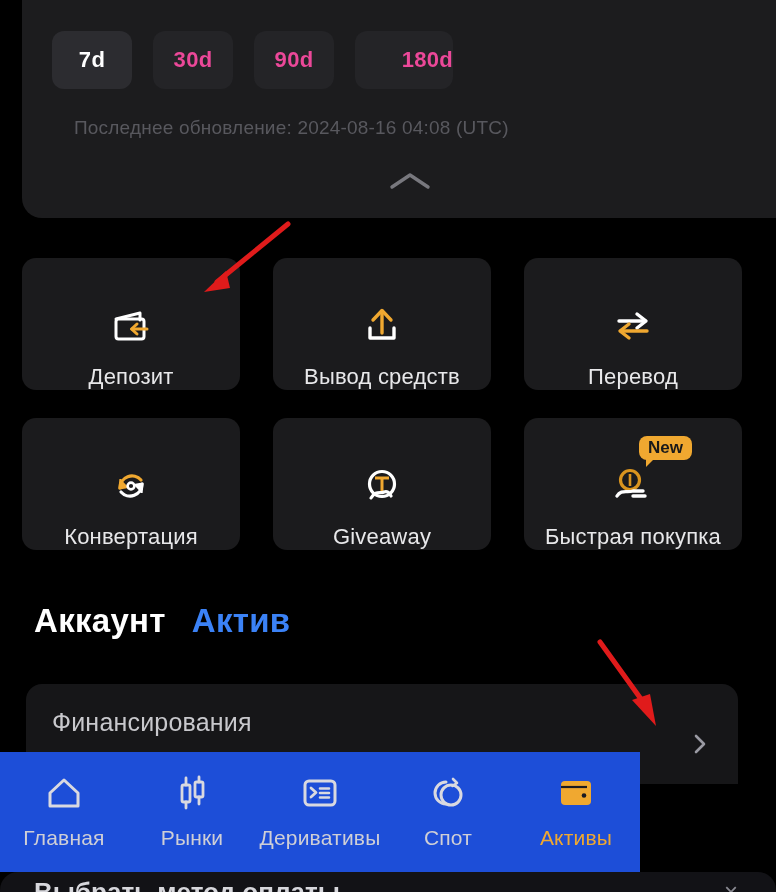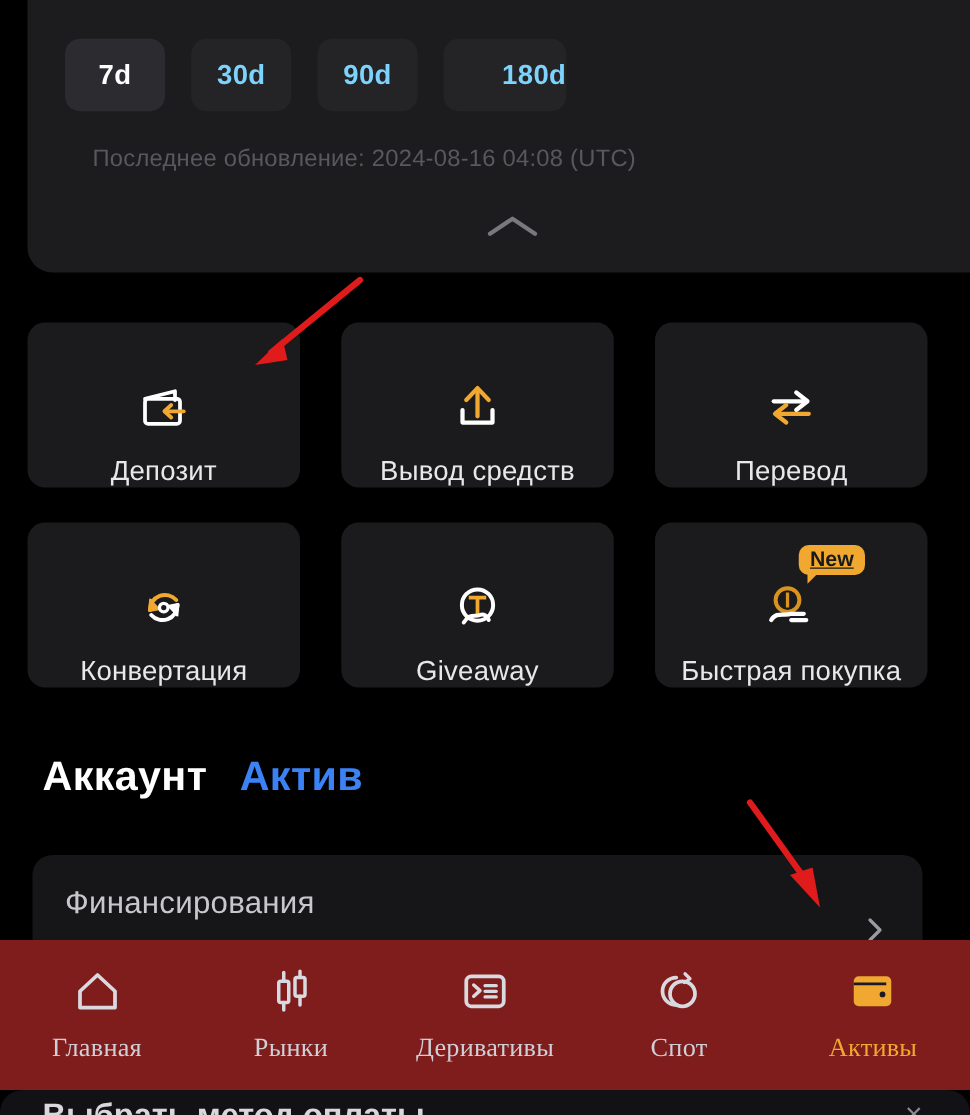--- a/index.html
+++ b/index.html
@@ -23,21 +23,21 @@
   }
   .range-row{
     position:absolute; left:30px; top:31px;
     display:flex; gap:21px;
   }
   .range-btn{
     height:58px; border-radius:12px;
     background:#242427;
     display:flex; align-items:center; justify-content:center;
     padding:0 22px;
-    font-size:22px; font-weight:bold; color:#7dd3fc;
+    font-size:22px; font-weight:bold; color:#ec4899;
     letter-spacing:.3px;
   }
   .range-btn.active{ background:#2c2c30; color:#ffffff; }
   .range-btn[data-idx="0"]{ width:80px; padding:0; }
   .range-btn[data-idx="1"]{ width:80px; padding:0; }
   .range-btn[data-idx="2"]{ width:80px; padding:0; }
   .range-btn[data-idx="3"]{ width:98px; padding:0;justify-content:flex-end; }
 
   .last-update{
     position:absolute; left:52px; top:117px;
@@ -70,21 +70,20 @@
     white-space:nowrap;
   }
   .new-badge{
     position:absolute;
     left:115px; top:18px;
     background:#f0a830;
     border-radius:8px;
     padding:3px 9px 4px 9px;
     font-size:17px; font-weight:bold; color:#1a1a1a;
     line-height:1;
-    text-decoration:underline;
   }
   .new-badge::after{
     content:""; position:absolute;
     left:7px; bottom:-7px;
     border-left:9px solid #f0a830;
     border-bottom:9px solid transparent;
   }
 
   
   .tabs{
@@ -109,23 +108,23 @@
     font-size:25px; color:#c8c8cc; letter-spacing:.2px;
   }
   .funding-chevron{
     position:absolute; right:26px; top:48px;
     width:24px; height:24px;
   }
 
   
   .bottom-nav{
     position:absolute; left:0; top:752px;
-    width:776px; height:120px;
-    background:#7f1d1d;
-    display:flex; align-items:flex-start;font-family:Liberation Serif, serif;
+    width:640px; height:120px;
+    background:#1d4ed8;
+    display:flex; align-items:flex-start;
   }
   .nav-item{
     flex:1;
     display:flex; flex-direction:column; align-items:center;
     padding-top:19px; gap:11px;
   }
   .nav-icon{ width:44px; height:44px; }
   .nav-label{
     font-size:21px; color:#cfcfd6; letter-spacing:.2px; white-space:nowrap;
   }

